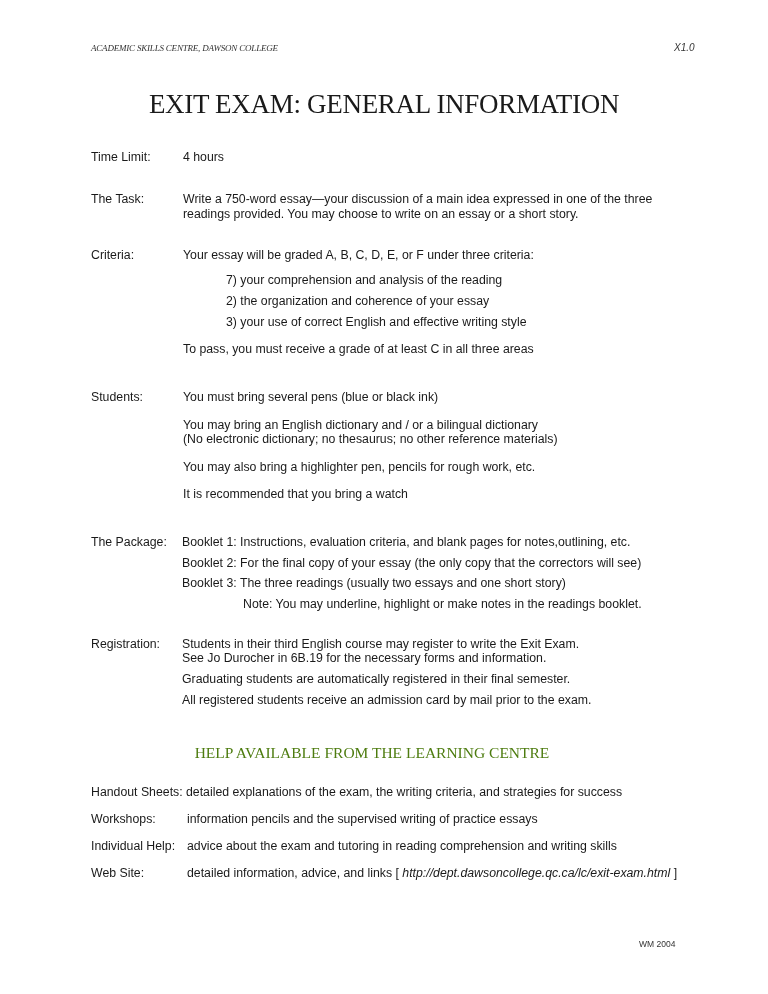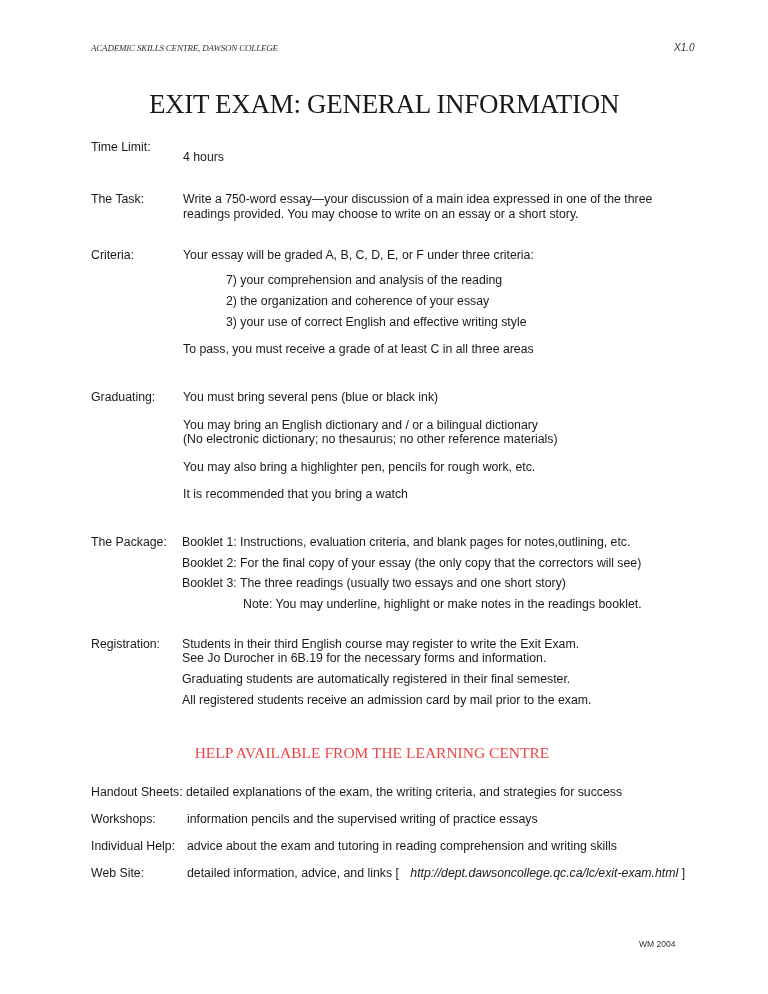--- a/index.html
+++ b/index.html
@@ -20,54 +20,54 @@
       font-style: italic; font-size: 10px; color: #333; margin-left: 16px;
     }
     .title {
       left: 0; width: 768px; top: 89px; text-align: center;
       font-family: "Liberation Serif", serif;
       font-size: 27px; letter-spacing: -0.3px; color: #1a1a1a;
     }
     .subtitle {
       left: 0; width: 744px; top: 744px; text-align: center;
       font-family: "Liberation Serif", serif;
-      font-size: 15.5px; color: #ef4444;
+      font-size: 15.5px; color: #4d7c0f;
     }
     .label { left: 91px; }
     .val { left: 183px; }
     .u { }
     .footer {
       left: 639px; top: 939px;
       font-size: 8.5px; color: #333;
     }
-    .link { font-style: italic; margin-left: 8px; }
+    .link { font-style: italic; }
   </style>
 </head>
 <body>
 
 <div class="abs hdr-left">ACADEMIC SKILLS CENTRE, DAWSON COLLEGE</div>
 <div class="abs hdr-right">X1.0</div>
 
 <div class="abs title">EXIT EXAM: GENERAL INFORMATION</div>
 
-<div class="abs label" style="top:140px">Time Limit:</div>
+<div class="abs label" style="top:150px">Time Limit:</div>
 <div class="abs val" style="top:150px">4 hours</div>
 
 <div class="abs label" style="top:192px">The Task:</div>
 <div class="abs val" style="top:192px"><span>Write a 750-word essay—your discussion of a main idea expressed in </span><span class="u">one</span><span> of the three</span></div>
 <div class="abs val" style="top:207px">readings provided. You may choose to write on an essay or a short story.</div>
 
 <div class="abs label" style="top:248px">Criteria:</div>
 <div class="abs val" style="top:248px">Your essay will be graded A, B, C, D, E, or F under three criteria:</div>
 <div class="abs" style="left:226px; top:273px">7)  your comprehension and analysis of the reading</div>
 <div class="abs" style="left:226px; top:294px">2)  the organization and coherence of your essay</div>
 <div class="abs" style="left:226px; top:315px">3)  your use of correct English and effective writing style</div>
 <div class="abs val" style="top:342px">To pass, you must receive a grade of at least C in all three areas</div>
 
-<div class="abs label" style="top:390px">Graduating:</div>
+<div class="abs label" style="top:390px">Students:</div>
 <div class="abs val" style="top:390px">You must bring several pens (blue or black ink)</div>
 <div class="abs val" style="top:418px">You may bring an English dictionary and / or a bilingual dictionary</div>
 <div class="abs val" style="top:432px">(No electronic dictionary; no thesaurus; no other reference materials)</div>
 <div class="abs val" style="top:460px">You may also bring a highlighter pen, pencils for rough work, etc.</div>
 <div class="abs val" style="top:487px">It is recommended that you bring a watch</div>
 
 <div class="abs label" style="top:535px">The Package:</div>
 <div class="abs" style="left:182px; top:535px">Booklet 1: Instructions, evaluation criteria, and blank pages for notes,outlining, etc.</div>
 <div class="abs" style="left:182px; top:556px">Booklet 2: For the final copy of your essay (the only copy that the correctors will see)</div>
 <div class="abs" style="left:182px; top:576px">Booklet 3: The three readings (usually two essays and one short story)</div>

